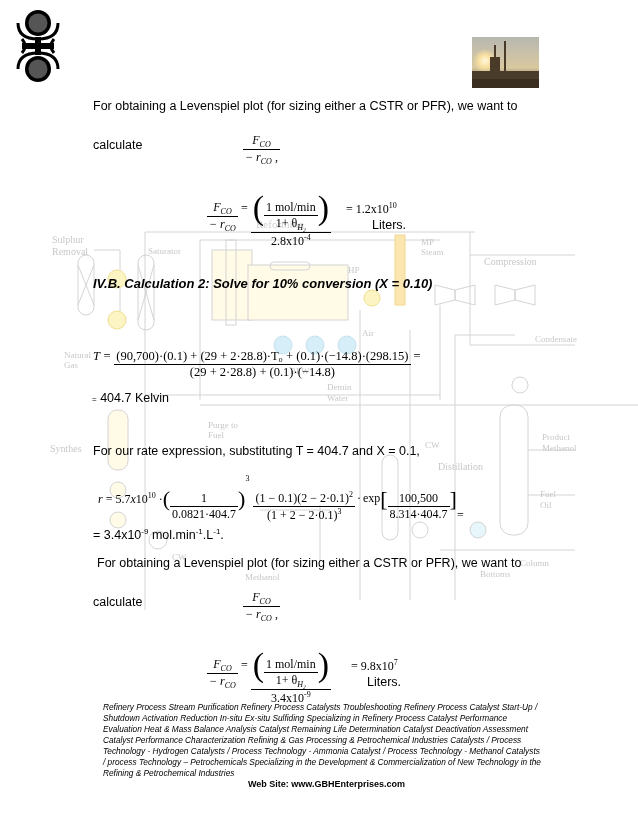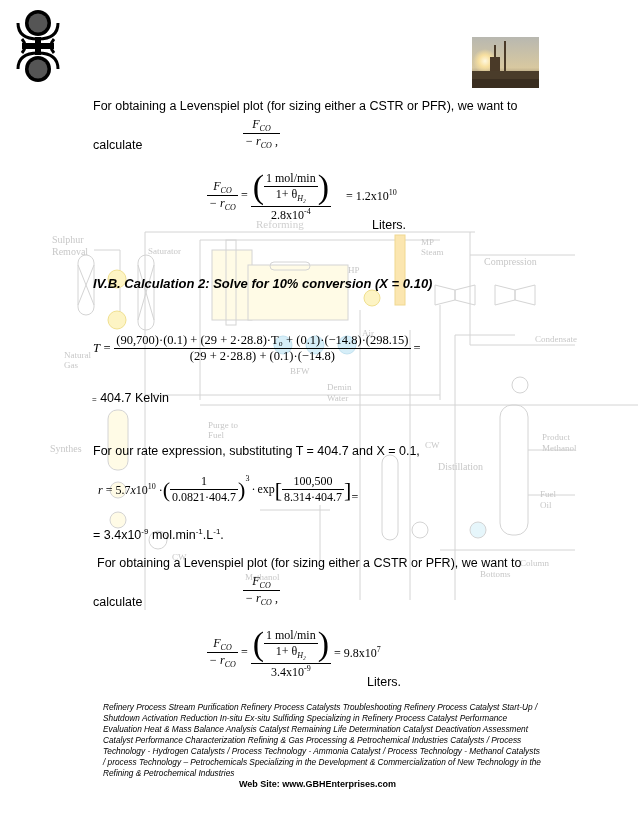--- a/index.html
+++ b/index.html
@@ -3,21 +3,21 @@
 <meta charset="utf-8">
 <style>
   html, body { margin:0; padding:0; background:#ffffff; }
   body { width:638px; height:826px; position:relative; overflow:hidden;
          font-family:"Liberation Sans", sans-serif; color:#000; }
   .abs { position:absolute; }
   .txt { font-size:12.5px; white-space:nowrap; }
   .math { font-family:"Liberation Serif", serif; font-size:12px; white-space:nowrap; }
   .mi { font-style:italic; }
   .frac { display:inline-block; vertical-align:middle; text-align:center; }
-  .frac .num { display:block; border-bottom:1px solid #000; padding:0 2px; }
+  .frac .num { display:block; border-bottom:1px solid #000; padding:0 2px;margin-top:16px; }
   .frac .den { display:block; padding:0 2px; }
   .paren { font-size:22px; vertical-align:middle; font-weight:200; }
   .bigparen { font-size:34px; vertical-align:middle; font-weight:200; }
   sup, sub { font-size:8px; }
   .wm { color:#c8c8c8; font-family:"Liberation Serif", serif; font-size:10px; }
   .footer { font-size:8.3px; font-style:italic; line-height:11px; }
   .website { font-size:9px; font-weight:bold; }
   .heading { font-size:13px; font-weight:bold; font-style:italic; }
 </style>
 </head>
@@ -205,20 +205,24 @@
 
 <div class="abs math" style="left:98px;top:474px;display:flex;align-items:center">
   <span><span class="mi">r</span> = 5.7<span class="mi">x</span>10<sup>10</sup> ·</span>
   <span class="paren">(</span>
   <span class="frac">
       <span class="num">1</span>
       <span class="den">0.0821·404.7</span>
     </span>
   <span class="paren">)</span>
     <sup style="align-self:flex-start">3</sup>
+  <span class="frac" style="margin-left:4px">
+    <span class="num"><span>(1 − 0.1)(2 − 2·0.1)</span><sup>2</sup></span>
+    <span class="den"><span>(1 + 2 − 2·0.1)</span><sup>3</sup></span>
+  </span>
   <span style="margin:0 2px">·</span>
   <span style="font-size:12px">exp</span>
   <span class="paren">[</span>
   <span class="frac">
       <span class="num">100,500</span>
       <span class="den">8.314·404.7</span>
     </span>
   <span class="paren">]</span>
   <span style="align-self:flex-end">=</span>
 </div>
@@ -248,19 +252,19 @@
     <span class="num" style="display:flex;align-items:center;justify-content:center">
       <span class="bigparen">(</span>
       <span class="frac">
           <span class="num">1 mol/min</span>
           <span class="den"><span>1+ θ</span><sub class="mi">H₂</sub></span>
         </span>
       <span class="bigparen">)</span>
     </span>
     <span class="den"><span>3.4x10</span><sup>-9</sup></span>
   </span>
-  <span style="margin-left:3px"><span>= 9.8x10</span><sup>7</sup></span>
+  <span style="margin-left:20px"><span>= 9.8x10</span><sup>7</sup></span>
 </div>
 <div class="abs txt" style="left:367px;top:675px">Liters.</div>
 
 <div class="abs footer" style="left:103px;top:702px;width:440px">Refinery Process Stream Purification Refinery Process Catalysts Troubleshooting Refinery Process Catalyst Start-Up / Shutdown  Activation   Reduction  In-situ  Ex-situ Sulfiding Specializing in Refinery Process Catalyst Performance Evaluation Heat &amp; Mass Balance Analysis  Catalyst Remaining Life Determination  Catalyst Deactivation Assessment Catalyst Performance Characterization  Refining  &amp; Gas Processing &amp;  Petrochemical Industries  Catalysts / Process Technology - Hydrogen  Catalysts / Process Technology - Ammonia  Catalyst / Process Technology - Methanol Catalysts / process Technology – Petrochemicals  Specializing in the Development  &amp; Commercialization of New Technology in the Refining &amp;   Petrochemical Industries</div>
 
-<div class="abs website" style="left:239px;top:779px">Web Site: www.GBHEnterprises.com</div>
+<div class="abs website" style="left:248px;top:779px">Web Site: www.GBHEnterprises.com</div>
 
 </body></html>

